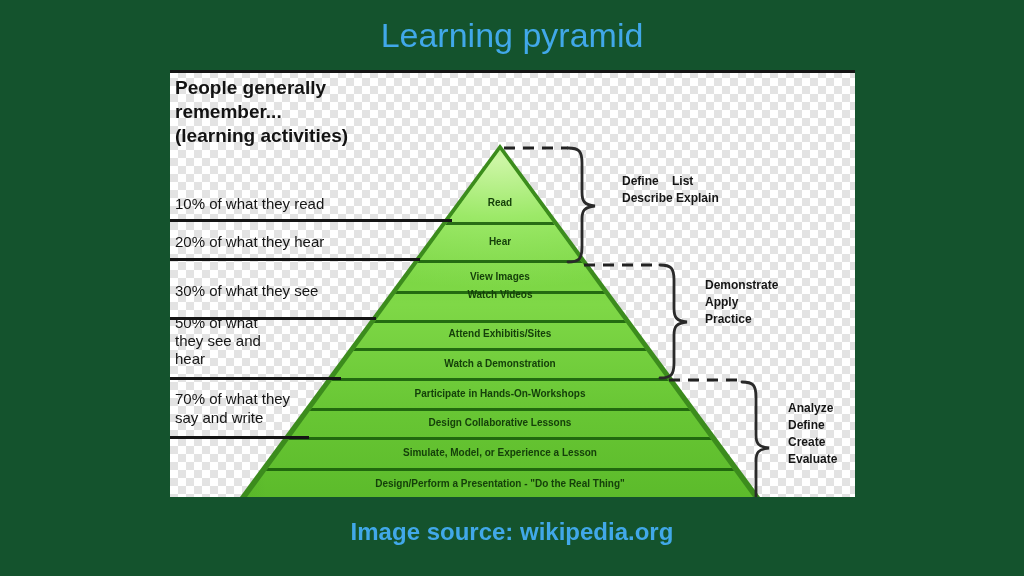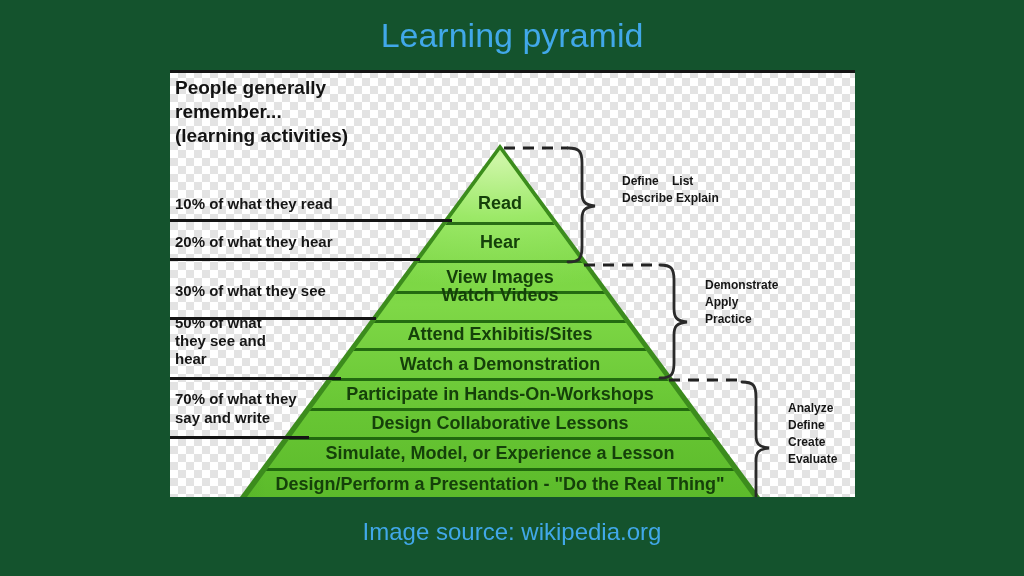--- a/index.html
+++ b/index.html
@@ -1,44 +1,44 @@
 <!DOCTYPE html>
 <html><head>
 <meta charset="utf-8">
 <style>
   html,body{margin:0;padding:0;background:#ffffff;width:1024px;height:576px;overflow:hidden;
     font-family:"Liberation Sans",sans-serif;}
   .stage{position:relative;width:1024px;height:576px;background:#14532d;}
   .page-title{position:absolute;top:16px;left:0;width:1024px;text-align:center;
     font-size:34px;color:#41a8e9;font-weight:400;}
   .page-footer{position:absolute;top:518px;left:0;width:1024px;text-align:center;
-    font-size:24px;color:#41a8e9;font-weight:400;}
+    font-size:24px;color:#41a8e9;font-weight:700;}
   .diagram{position:absolute;left:170px;top:70px;width:685px;height:427px;overflow:hidden;
     background-color:#fff;
     background-image:repeating-conic-gradient(#e3e3e3 0% 25%, #ffffff 0% 50%);
     background-size:16px 16px;}
   .topline{position:absolute;left:0;top:0;width:685px;height:3px;background:#151515;}
   .hdr{position:absolute;font-weight:bold;font-size:19px;line-height:24px;color:#131313;}
   .hdr span{display:block;}
   .hdr-left{left:5px;top:6px;}
   .hdr-right{left:452px;top:6px;}
-  .pct{position:absolute;left:5px;font-weight:bold;font-size:15px;line-height:20px;
+  .pct{position:absolute;left:5px;font-weight:normal;font-size:15px;line-height:20px;
     color:#161616;white-space:pre;}
   .rule{position:absolute;left:0;height:3px;background:#141414;}
   .pyr-outer{position:absolute;left:0;top:0;width:685px;height:427px;background:#3c8c1d;
     clip-path:polygon(330px 74px, 70px 427px, 590px 427px);}
   .pyr-inner{position:absolute;left:0;top:0;width:685px;height:427px;
     clip-path:polygon(330px 80px, 77px 427px, 583px 427px);
     background-image:
       radial-gradient(ellipse 46% 30% at 48% 21%, #cdf6a6 0%, #9ce968 45%, rgba(156,233,104,0) 100%),
       linear-gradient(90deg, rgba(30,100,10,0.28) 0%, rgba(30,100,10,0) 14%, rgba(30,100,10,0) 86%, rgba(30,100,10,0.28) 100%),
       linear-gradient(180deg, #5ab92c 0%, #74d23e 30%, #7fd847 55%, #68c634 80%, #5cbb2b 100%);}
   .divider{position:absolute;left:0;width:685px;height:3px;background:rgba(24,92,10,0.88);}
   .lvl{position:absolute;left:0;width:660px;text-align:center;font-weight:bold;
-    font-size:18px;color:#15400a;height:18px;line-height:18px;}
+    font-size:10px;color:#15400a;height:18px;line-height:18px;}
   .outc{position:absolute;font-weight:bold;font-size:12px;line-height:17px;color:#161616;white-space:pre;}
   svg.overlay{position:absolute;left:0;top:0;pointer-events:none;}
 </style>
 </head>
 <body>
 
 <div class="stage">
 
   <div class="page-title">Learning pyramid</div>
 

